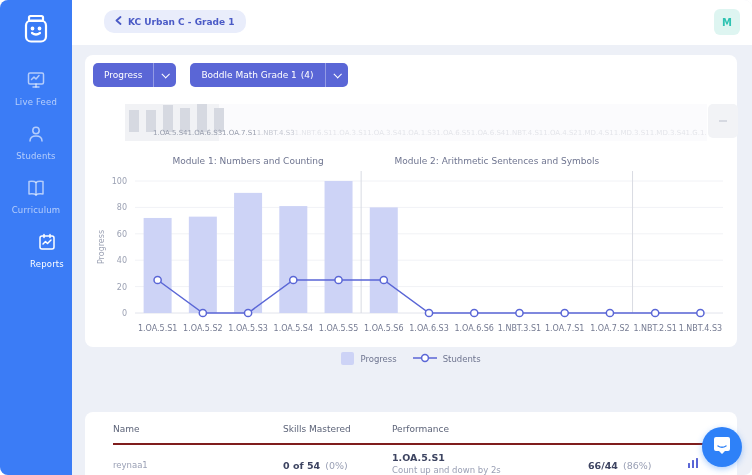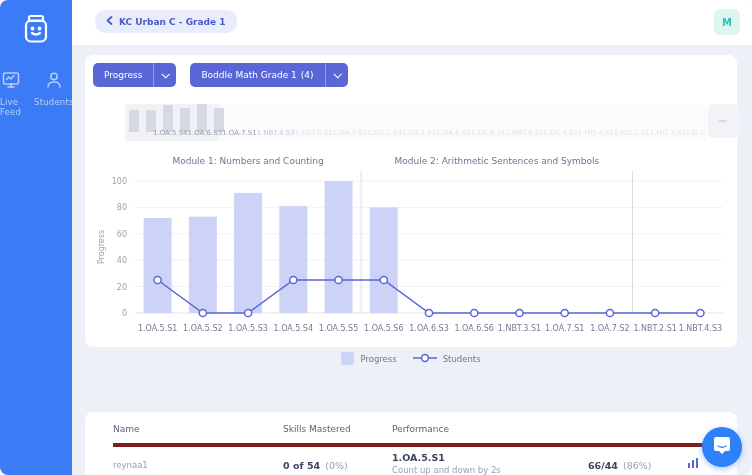--- a/index.html
+++ b/index.html
@@ -3,28 +3,28 @@
 <meta charset="utf-8">
 <style>
   * { margin:0; padding:0; box-sizing:border-box; }
   html,body { width:752px; height:475px; background:#fff; }
   body { font-family:"DejaVu Sans","Liberation Sans",sans-serif; }
   .app { position:relative; width:752px; height:475px; background:#edf0f7; overflow:hidden; border-radius:8px; }
 
   
   .sidebar { position:absolute; left:0; top:0; width:72px; height:475px; background:#3b7cf6; display:flex; flex-direction:column; align-items:center; }
   .logo { margin-top:12px; color:#fff; }
-  .nav { margin-top:18px; display:flex; flex-direction:row; gap:13px; width:100%; }
+  .nav { margin-top:18px; display:flex; flex-direction:column; gap:13px; width:100%; }
   .nav-item { display:flex; flex-direction:column; align-items:center; gap:3px; color:rgba(255,255,255,.62); cursor:pointer; padding:2px 0; }
   .nav-item.active { color:#ffffff;padding-left:22px; }
   .nav-item .lbl { font-size:8.5px; letter-spacing:.2px; }
 
   
   .topbar { position:absolute; left:72px; top:0; width:680px; height:45px; background:#fff; }
-  .back-pill { position:absolute; left:23px; top:10px; height:23px; background:#e9edfb; border-radius:10px; display:flex; align-items:center; gap:6px; padding:0 11px; color:#4a5ac6; font-size:9px; font-weight:bold; cursor:pointer; }
+  .back-pill { position:absolute; left:32px; top:10px; height:23px; background:#e9edfb; border-radius:10px; display:flex; align-items:center; gap:6px; padding:0 11px; color:#4a5ac6; font-size:9px; font-weight:bold; cursor:pointer; }
   .avatar { position:absolute; right:12px; top:9px; width:26px; height:26px; background:#def5f1; border-radius:6px; color:#2fc3b2; font-size:10px; font-weight:bold; display:flex; align-items:center; justify-content:center; cursor:pointer; }
 
   
   .chart-card { position:absolute; left:85px; top:55px; width:652px; height:292px; background:#fff; border-radius:8px; }
   .toolbar { position:absolute; top:8px; left:8px; display:flex; gap:14px; }
   .dd-btn { background:#5a66d6; border-radius:5px; display:flex; align-items:stretch; color:#fff; cursor:pointer; }
   .dd-label { padding:7px 11px; font-size:9px; display:flex; align-items:center; gap:4px; }
   .dd-count { font-size:9px; }
   .dd-caret { border-left:1px solid rgba(255,255,255,.35); padding:0 8px; display:flex; align-items:center; }
   .chev { width:6px; height:6px; border-right:1.5px solid #fff; border-bottom:1.5px solid #fff; transform:rotate(45deg) translateY(-1px); }
@@ -41,21 +41,21 @@
   .chart-svg { position:absolute; top:100px; left:8px; }
   svg text { font-family:"DejaVu Sans","Liberation Sans",sans-serif; }
 
   .legend { position:absolute; top:297px; left:0; width:100%; display:flex; justify-content:center; align-items:center; gap:16px; }
   .legend .item { display:flex; align-items:center; gap:6px; font-size:8.5px; color:#6f7590; }
   .swatch { width:13px; height:13px; background:#cdd3f6; border-radius:2px; }
 
   
   .table-card { position:absolute; left:85px; top:412px; width:652px; height:75px; background:#fff; border-radius:8px 8px 0 0; }
   .tgrid { display:grid; grid-template-columns:170px 109px 196px 95px auto; align-items:center; }
-  .thead { position:absolute; top:12px; left:28px; right:16px; padding-bottom:9px; border-bottom:4px solid #7f1d1d; font-size:9px; color:#5c6378; }
+  .thead { position:absolute; top:12px; left:28px; right:16px; padding-bottom:9px; border-bottom:2px solid #7f1d1d; font-size:9px; color:#5c6378; }
   .trow { position:absolute; top:40px; left:28px; right:16px; }
   .cell-main { font-size:9.5px; font-weight:bold; color:#3d4461; }
   .cell-sub { font-size:8.5px; color:#9aa0b5; margin-top:2px; }
   .muted { font-weight:normal; color:#9aa0b5; }
   .row-chart-btn { color:#5a66d6; cursor:pointer; justify-self:start; margin-left:4px; }
 
   .chat-bubble { position:absolute; left:702px; top:427px; width:40px; height:40px; border-radius:50%; background:#2e81f8; display:flex; align-items:center; justify-content:center; cursor:pointer; box-shadow:0 2px 6px rgba(46,129,248,.4); }
 </style>
 </head>
 <body>

